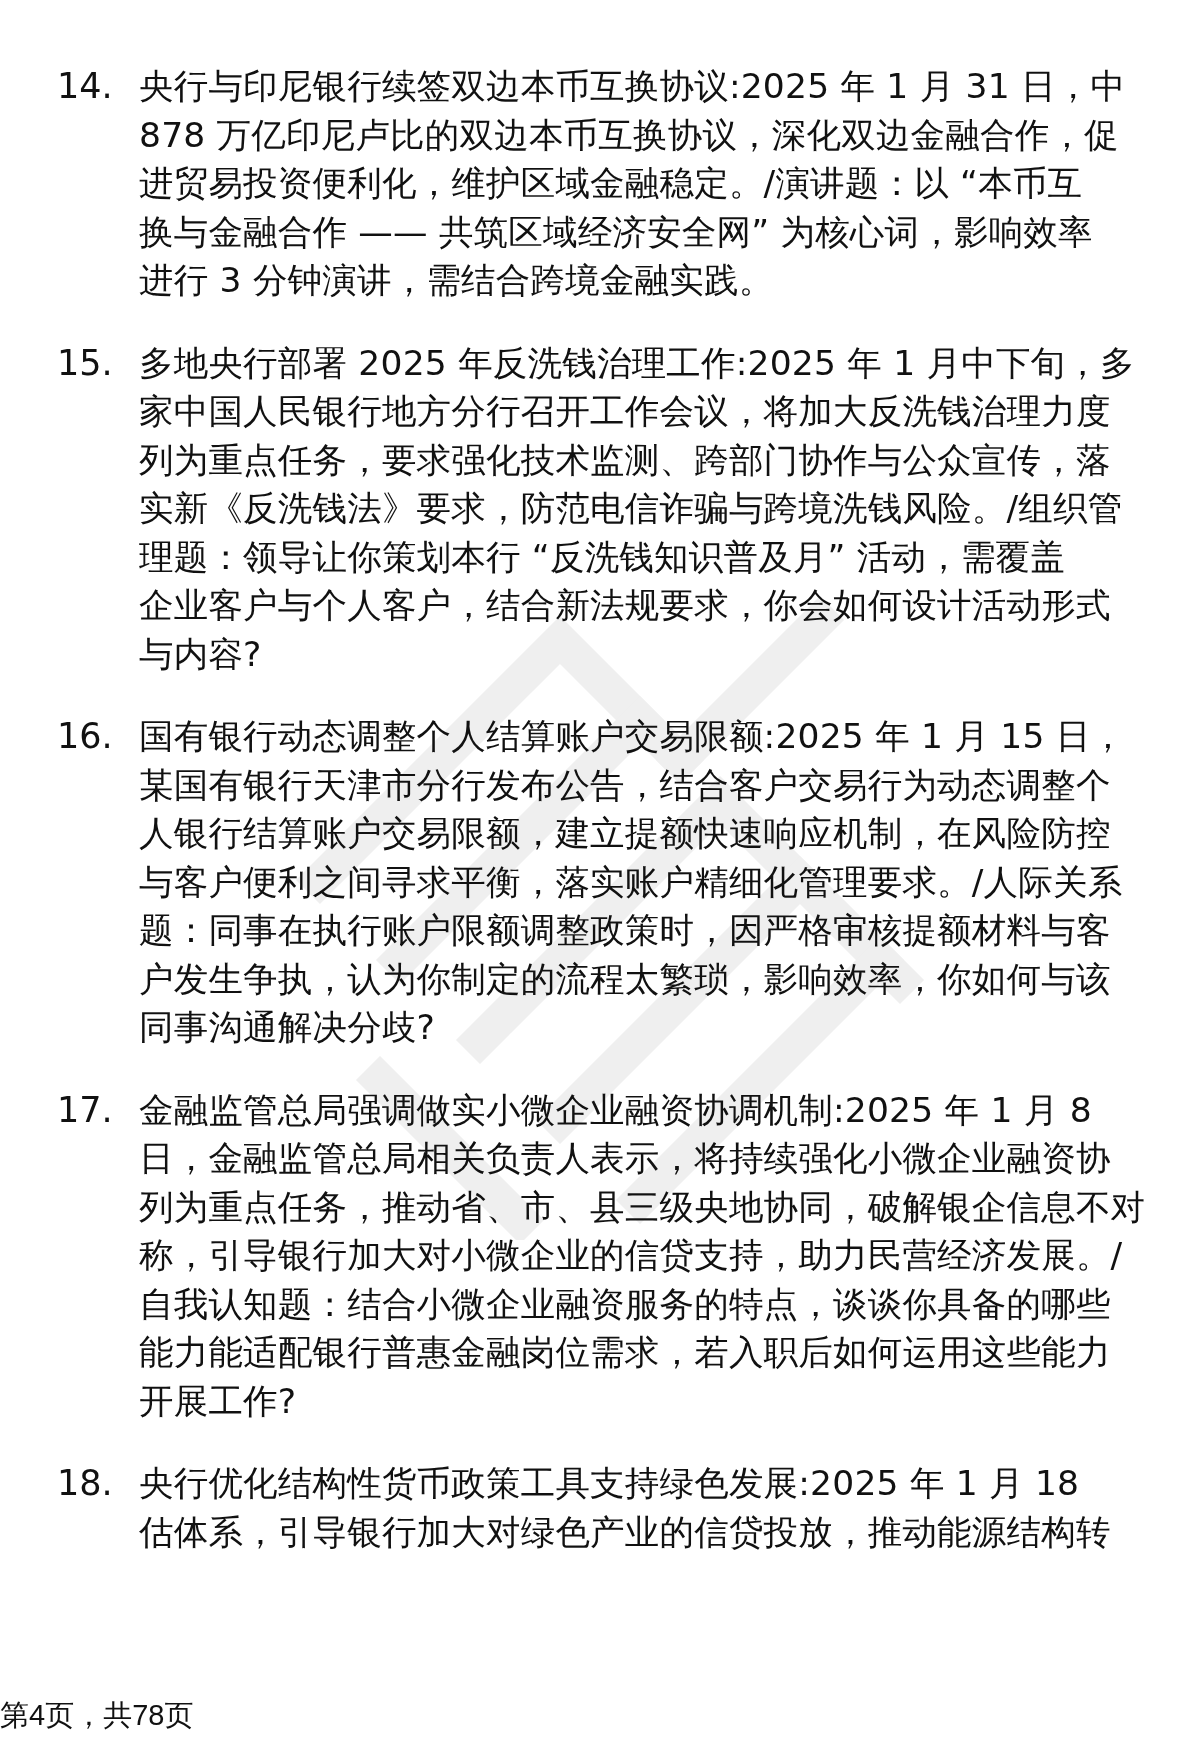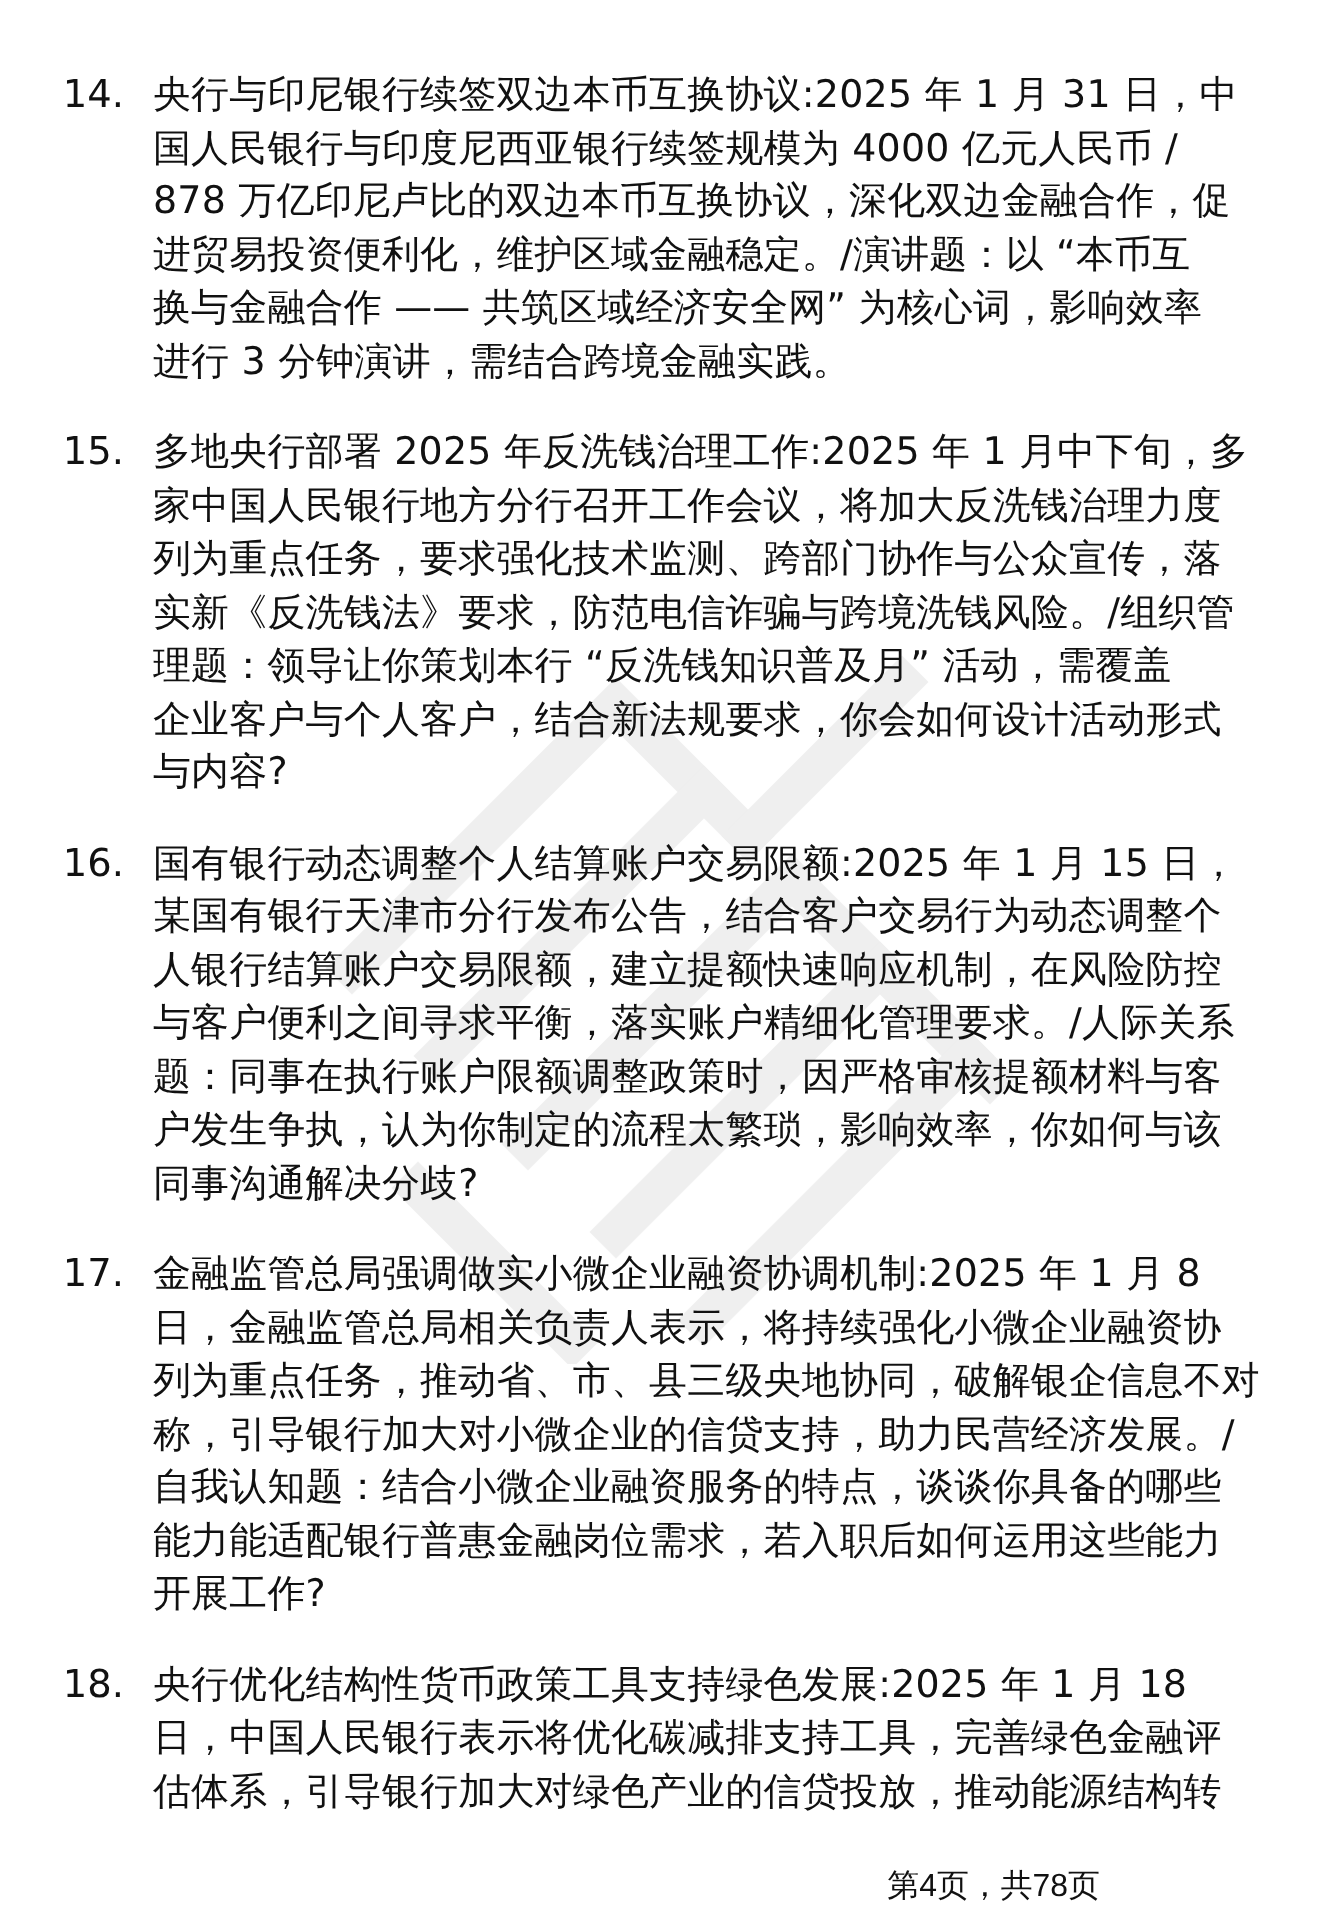--- a/index.html
+++ b/index.html
@@ -62,21 +62,21 @@
     .item-text .line {
       display: block;
       white-space: nowrap;
       margin-left: 23px;
     }
     .footer {
       position: absolute;
       left: 0;
       top: 1697px;
       width: 1000px;
-      text-align: right;
+      text-align: left;
       font-size: 29px;
       line-height: 36px;
       color: #111111;
       font-family: "Liberation Sans", "DejaVu Sans", sans-serif;
       font-stretch: condensed;
     }
   </style>
 </head>
 <body>
 
@@ -93,21 +93,20 @@
       <path d="M120 560 L260 700"></path>
     </g>
   </svg>
 
   <div class="list">
 
     <div class="item">
       <div class="item-number">14.</div>
       <div class="item-text">
         <span class="line">央行与印尼银行续签双边本币互换协议:2025 年 1 月 31 日，中</span>
-        <span class="line">国人民银行与印度尼西亚银行续签规模为 4000 亿元人民币 /</span>
         <span class="line">878 万亿印尼卢比的双边本币互换协议，深化双边金融合作，促</span>
         <span class="line">进贸易投资便利化，维护区域金融稳定。/演讲题：以 “本币互</span>
         <span class="line">换与金融合作 —— 共筑区域经济安全网” 为核心词，影响效率</span>
         <span class="line">进行 3 分钟演讲，需结合跨境金融实践。</span>
       </div>
     </div>
 
     <div class="item">
       <div class="item-number">15.</div>
       <div class="item-text">
@@ -144,21 +143,20 @@
         <span class="line">自我认知题：结合小微企业融资服务的特点，谈谈你具备的哪些</span>
         <span class="line">能力能适配银行普惠金融岗位需求，若入职后如何运用这些能力</span>
         <span class="line">开展工作?</span>
       </div>
     </div>
 
     <div class="item">
       <div class="item-number">18.</div>
       <div class="item-text">
         <span class="line">央行优化结构性货币政策工具支持绿色发展:2025 年 1 月 18</span>
-        <span class="line">日，中国人民银行表示将优化碳减排支持工具，完善绿色金融评</span>
         <span class="line">估体系，引导银行加大对绿色产业的信贷投放，推动能源结构转</span>
       </div>
     </div>
 
   </div>
 
   <div class="footer">第4页，共78页</div>
 
 </div>
 

